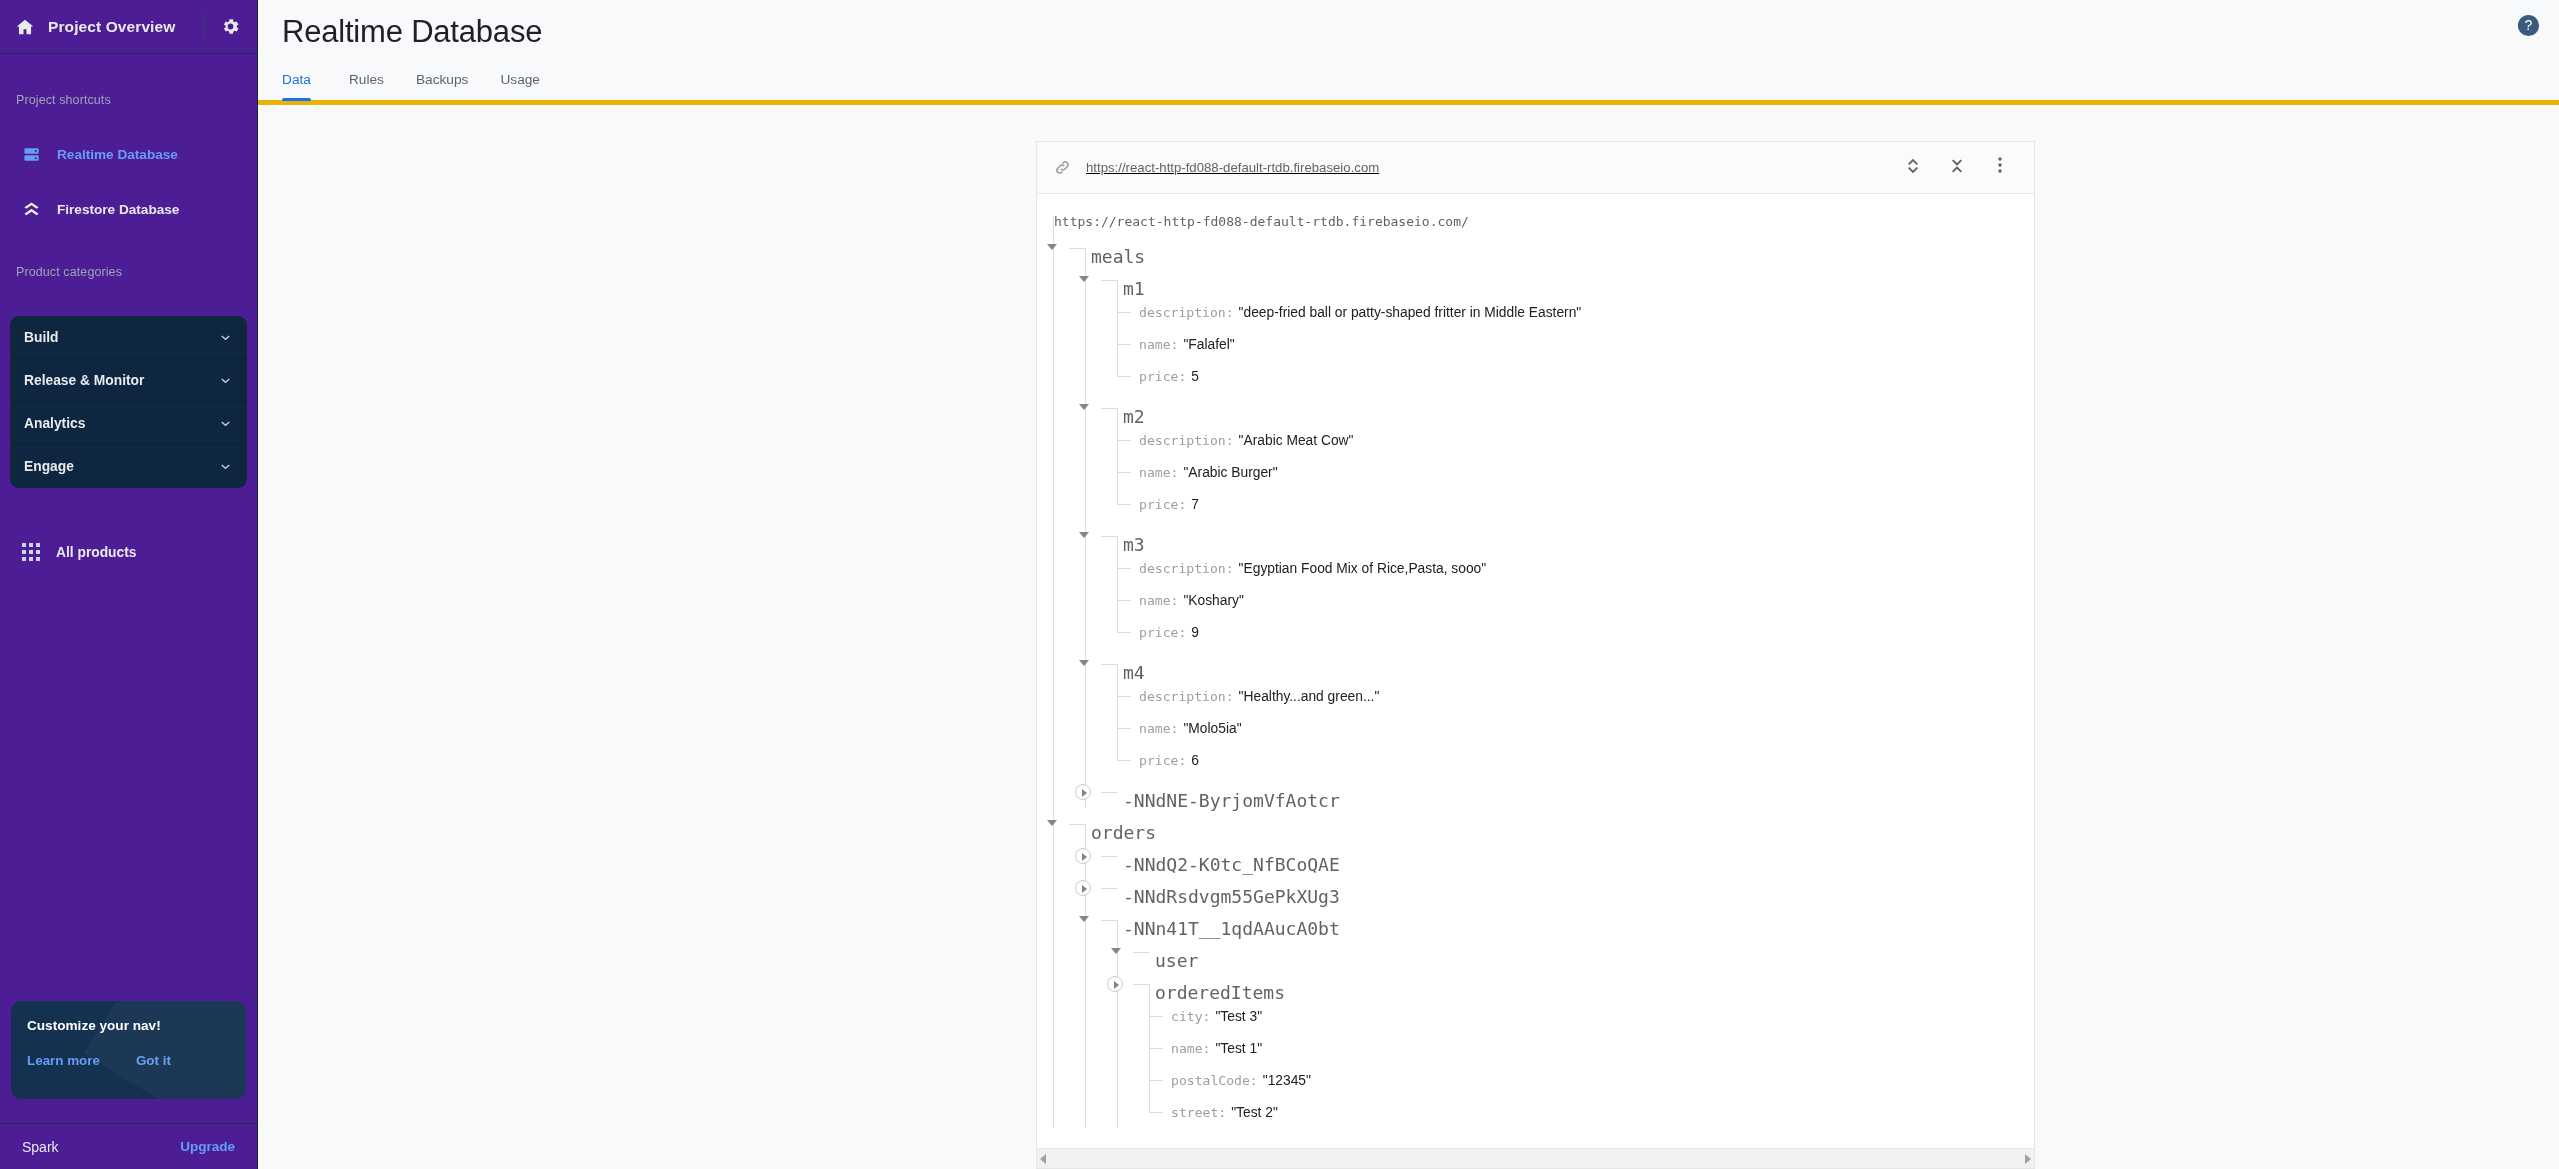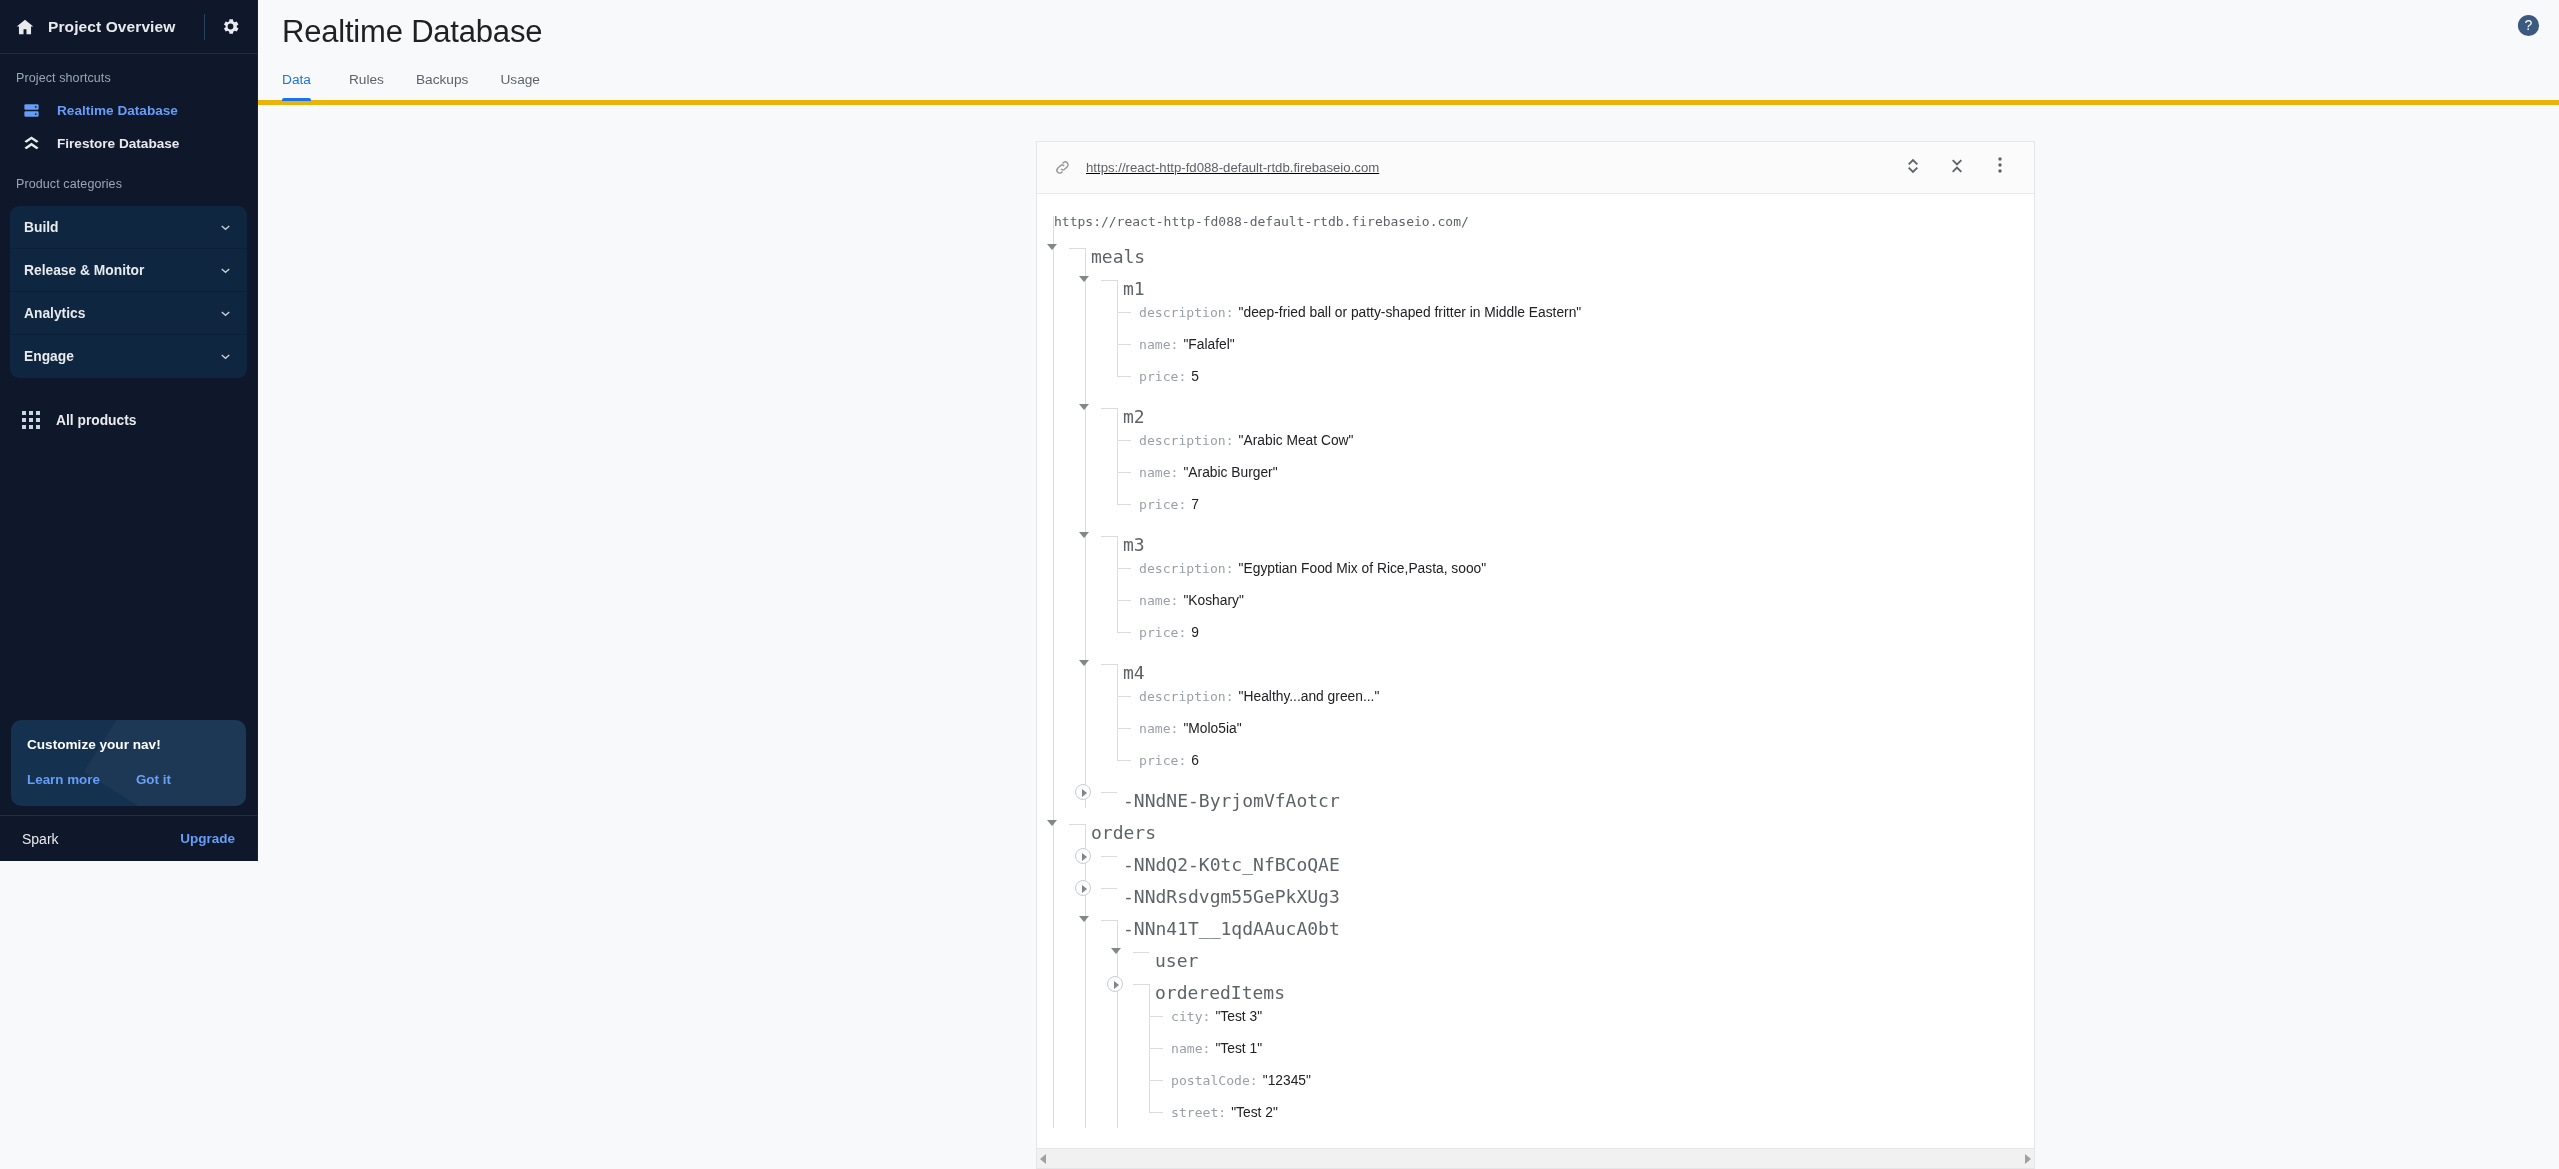--- a/index.html
+++ b/index.html
@@ -5,24 +5,25 @@
   * { box-sizing: border-box; margin: 0; padding: 0; }
   html, body {
     width: 2559px; height: 1169px;
     font-family: "Liberation Sans", sans-serif;
     background: #f8f9fa; overflow: hidden;
   }
   .app { display: flex; width: 2559px; height: 1169px; }
 
   
   .sidebar {
-    width: 258px; min-width: 258px; height: 861px;
-    background: #0f172a; position: relative;
+    width: 258px; min-width: 258px; height: 1169px;
+    background: #4c1d95; position: relative;
     display: flex; flex-direction: column;
     border-right: 1px solid #0d2742;
+    gap: 22px;
   }
   .sb-top {
     height: 54px; display: flex; align-items: center;
     padding: 0 14px; gap: 12px;
     border-bottom: 1px solid #123052;
   }
   .ic { display: inline-flex; align-items: center; justify-content: center; }
   .home-ic { width: 22px; height: 22px; }
   .proj-name {
     color: #e8eaed; font-size: 15.5px; font-weight: bold;
@@ -55,22 +56,22 @@
   .cat-row .lbl { color: #e8eaed; font-size: 13.8px; font-weight: bold; }
   .chev { width: 15px; height: 15px; opacity: .85; }
 
   .all-prod {
     display: flex; align-items: center; gap: 16px;
     padding-left: 22px; height: 40px; margin-top: 22px; cursor: pointer;
   }
   .all-prod .lbl { color: #e8eaed; font-size: 13.8px; font-weight: bold; }
 
   .promo {
-    position: absolute; left: 11px; right: 11px; bottom: 55px;
-    background: #14314f; border-radius: 10px; padding: 17px 16px 19px 16px;
+    position: absolute; left: 11px; right: 11px; bottom: 70px;
+    background: #14314f; border-radius: 10px; padding: 17px 16px 31px 16px;
     overflow: hidden;
   }
   .promo::after {
     content: ""; position: absolute; top: -60px; right: -40px;
     width: 170px; height: 170px; transform: rotate(32deg);
     background: rgba(255,255,255,0.035);
   }
   .promo-title { color: #ffffff; font-size: 13.6px; font-weight: bold; margin-bottom: 13px; }
   .promo-body { color: #c9d6e3; font-size: 13px; line-height: 1.55; font-weight: bold; }
   .promo-actions { display: flex; gap: 36px; margin-top: 20px; }

